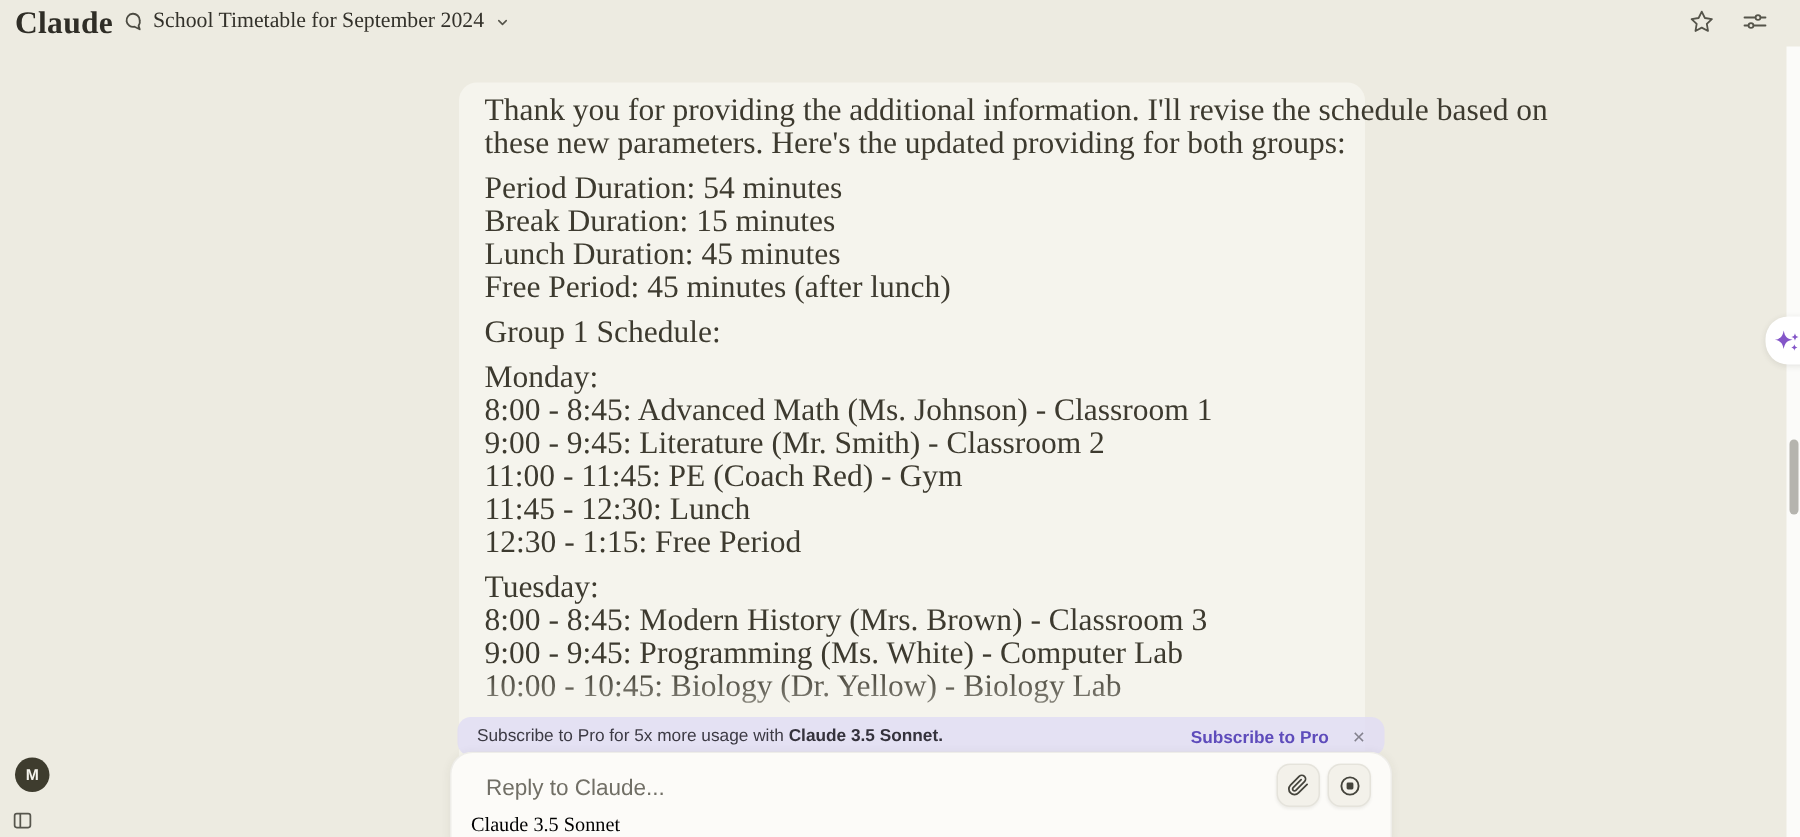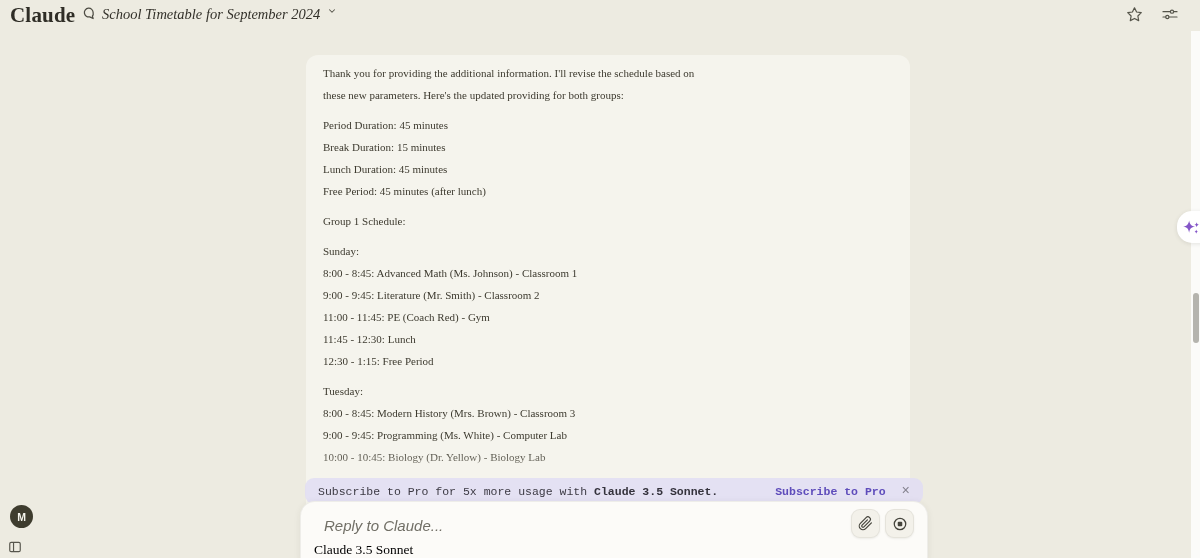--- a/index.html
+++ b/index.html
@@ -3,52 +3,52 @@
 <meta charset="utf-8">
 <style>
   html,body{margin:0;padding:0;}
   body{font-family:"Liberation Sans",sans-serif;}
   #app{position:relative;width:1200px;height:558px;background:var(--page-bg,#edebe1);overflow:hidden;}
 
   
   .header{position:absolute;top:0;left:0;width:100%;height:31px;z-index:30;}
   .logo{position:absolute;left:10px;top:3px;font-family:"Liberation Serif","DejaVu Serif",serif;
         font-size:21px;font-weight:600;color:#2f2d26;letter-spacing:.2px;cursor:pointer;}
-  .title-group{position:absolute;left:80px;top:6px;display:flex;align-items:flex-start;gap:7px;cursor:pointer;font-style:italic;}
+  .title-group{position:absolute;left:80px;top:6px;display:flex;align-items:center;gap:7px;cursor:pointer;}
   .title-group .ttl{font-family:"Liberation Serif","DejaVu Serif",serif;font-size:14.5px;color:#33312a;}
   .hicon{color:#4c4b42;display:flex;align-items:center;}
   .header-right{position:absolute;right:22px;top:6px;display:flex;gap:19px;align-items:center;}
   .header-right .hicon{cursor:pointer;}
 
   
   .bubble{position:absolute;left:306px;top:55px;width:604px;height:470px;background:var(--bubble-bg,#f5f4ed);
           border-radius:12px;z-index:1;box-sizing:border-box;padding:7px 17px;}
   .para{margin:0 0 8px 0;}
   .mline{height:22px;line-height:22px;font-family:"Liberation Serif","DejaVu Serif",serif;
-         font-size:11px;color:var(--text,#3d3a2f);white-space:nowrap;}
+         font-size:21px;color:var(--text,#3d3a2f);white-space:nowrap;}
 
   .fade-overlay{position:absolute;left:306px;top:446px;width:604px;height:70px;z-index:2;
     background:linear-gradient(to bottom, rgba(245,244,237,0) 0%, rgba(245,244,237,.85) 70%, rgba(245,244,237,.95) 100%);}
 
   
   .banner{position:absolute;left:305px;top:478px;width:618px;height:26px;z-index:3;
           background:rgba(225,221,243,.85);border-radius:9px;box-sizing:border-box;
-          display:flex;align-items:center;justify-content:space-between;padding:0 13px;font-family:Liberation Mono, monospace;}
+          display:flex;align-items:center;justify-content:space-between;padding:0 13px;}
   .banner-text{font-size:11.5px;color:#3c3a44;}
   .banner-text b{font-weight:700;color:#34323c;}
   .banner-right{display:flex;align-items:flex-end;gap:16px;}
   .banner-cta{font-size:11.5px;font-weight:700;color:var(--accent-purple,#5e4cbb);cursor:pointer;}
   .banner-close{font-size:14px;color:#84828e;cursor:pointer;line-height:1;}
 
   
   .composer{position:absolute;left:300px;top:501px;width:628px;height:72px;z-index:4;
             background:var(--card-bg,#fcfbf8);border:1px solid rgba(60,58,48,.07);border-radius:15px;
             box-shadow:0 1px 7px rgba(60,58,48,.07);box-sizing:border-box;}
   .reply-input{position:absolute;left:21px;top:11px;width:480px;height:22px;border:none;outline:none;
-               background:transparent;font-family:"Liberation Sans",sans-serif;font-size:15px;color:#3d3a2f;font-style:italic;}
+               background:transparent;font-family:"Liberation Sans",sans-serif;font-size:15px;color:#3d3a2f;}
   .reply-input::placeholder{color:#716f66;opacity:1;}
   .comp-btn{position:absolute;top:7px;width:27px;height:27px;border-radius:9px;background:#f3f1ea;
             border:1px solid rgba(60,58,48,.08);box-shadow:0 1px 2px rgba(60,58,48,.08);
             display:flex;align-items:center;justify-content:center;color:#45443c;cursor:pointer;}
   .btn-attach{left:550px;}
   .btn-record{left:584px;}
   .model-select{position:absolute;left:13px;top:40px;font-family:"Liberation Serif","DejaVu Serif",serif;
                font-size:13.5px;color:#000000;cursor:pointer;}
 
   
@@ -103,30 +103,30 @@
     </div>
   </div>
 
   <div class="bubble">
     <div>
         <div class="para">
           <div class="mline">Thank you for providing the additional information. I'll revise the schedule based on</div>
           <div class="mline">these new parameters. Here's the updated providing for both groups:</div>
         </div>
         <div class="para">
-          <div class="mline">Period Duration: 45 minutes</div>
+          <div class="mline">Period Duration: 54 minutes</div>
           <div class="mline">Break Duration: 15 minutes</div>
           <div class="mline">Lunch Duration: 45 minutes</div>
           <div class="mline">Free Period: 45 minutes (after lunch)</div>
         </div>
         <div class="para">
           <div class="mline">Group 1 Schedule:</div>
         </div>
         <div class="para">
-          <div class="mline">Sunday:</div>
+          <div class="mline">Monday:</div>
           <div class="mline">8:00 - 8:45: Advanced Math (Ms. Johnson) - Classroom 1</div>
           <div class="mline">9:00 - 9:45: Literature (Mr. Smith) - Classroom 2</div>
           <div class="mline">11:00 - 11:45: PE (Coach Red) - Gym</div>
           <div class="mline">11:45 - 12:30: Lunch</div>
           <div class="mline">12:30 - 1:15: Free Period</div>
         </div>
         <div class="para">
           <div class="mline">Tuesday:</div>
           <div class="mline">8:00 - 8:45: Modern History (Mrs. Brown) - Classroom 3</div>
           <div class="mline">9:00 - 9:45: Programming (Ms. White) - Computer Lab</div>

